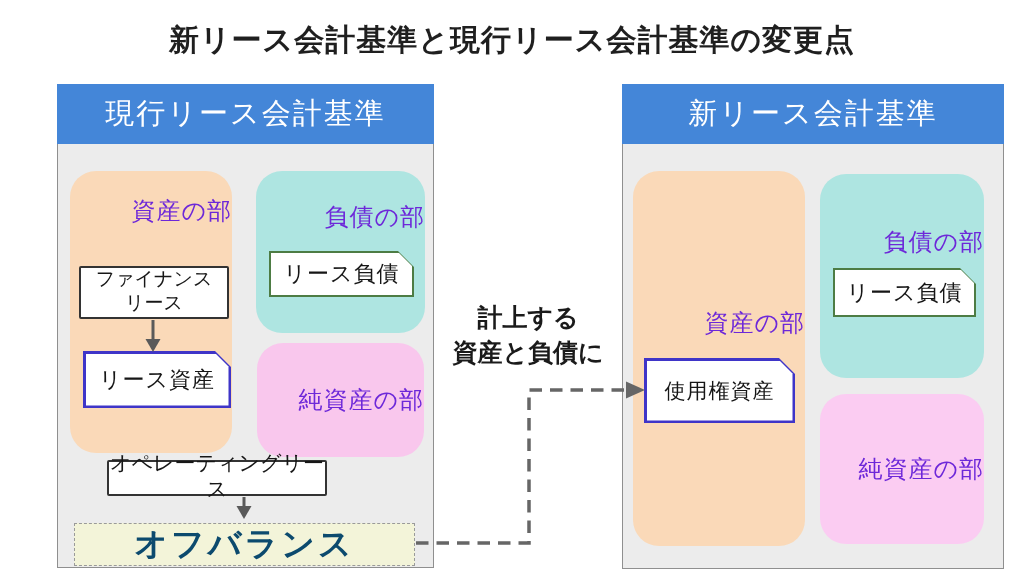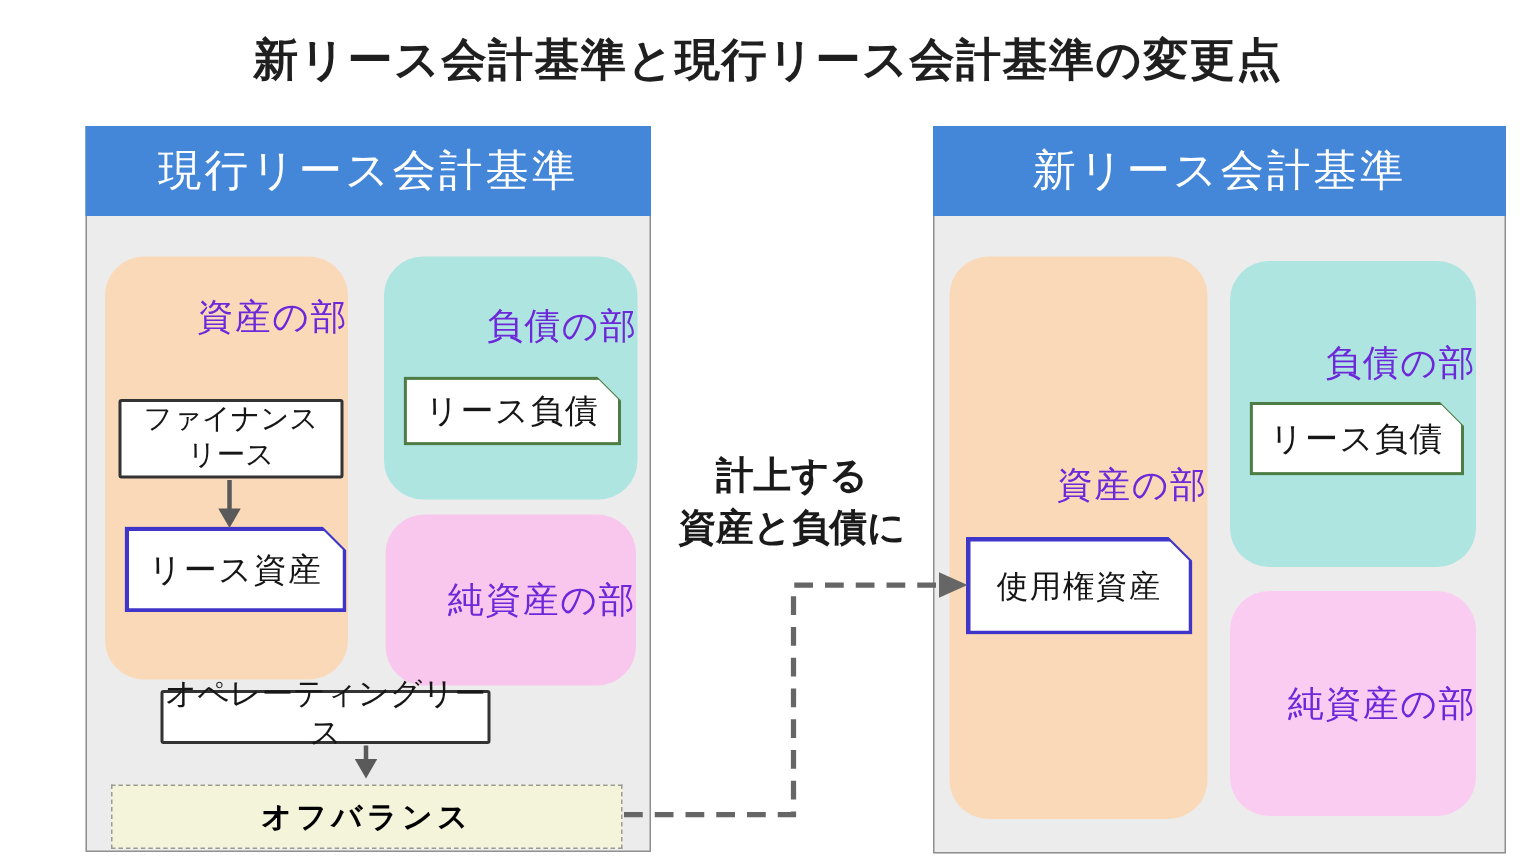--- a/index.html
+++ b/index.html
@@ -61,21 +61,21 @@
   .snip.green-b .snip-face { inset:2px; }
   .snip-label {
     position:absolute; inset:0; display:flex; align-items:center; justify-content:center;
     font-size:22px; font-weight:500; letter-spacing:1px; color:#161616;
   }
   
   .offbalance {
     position:absolute; background:var(--yellow,#f3f4d9);
     border:1.5px dashed #9a9a9a;
     display:flex; align-items:center; justify-content:center;
-    font-size:20px; font-weight:700; letter-spacing:3px; color:#000000;
+    font-size:33px; font-weight:700; letter-spacing:3px; color:#0c4a6e;
   }
   
   .annotation {
     position:absolute; left:428px; top:300px; width:200px;
     text-align:center; font-size:25px; font-weight:600; line-height:1.4;
     color:#1a1a1a;
   }
   
   .overlay { position:absolute; left:0; top:0; pointer-events:none; }
   .solid-line { stroke:var(--arrow-gray,#5a5a5a); stroke-width:3; }

